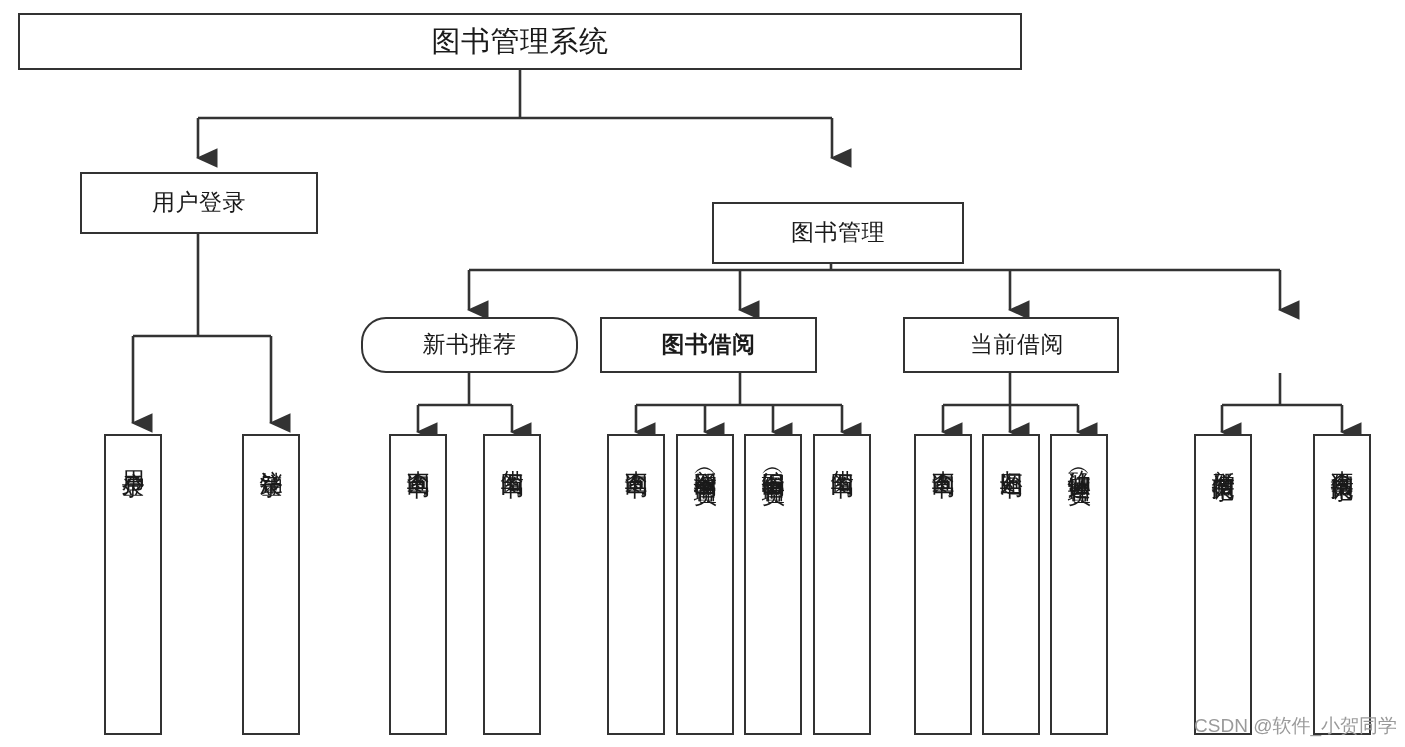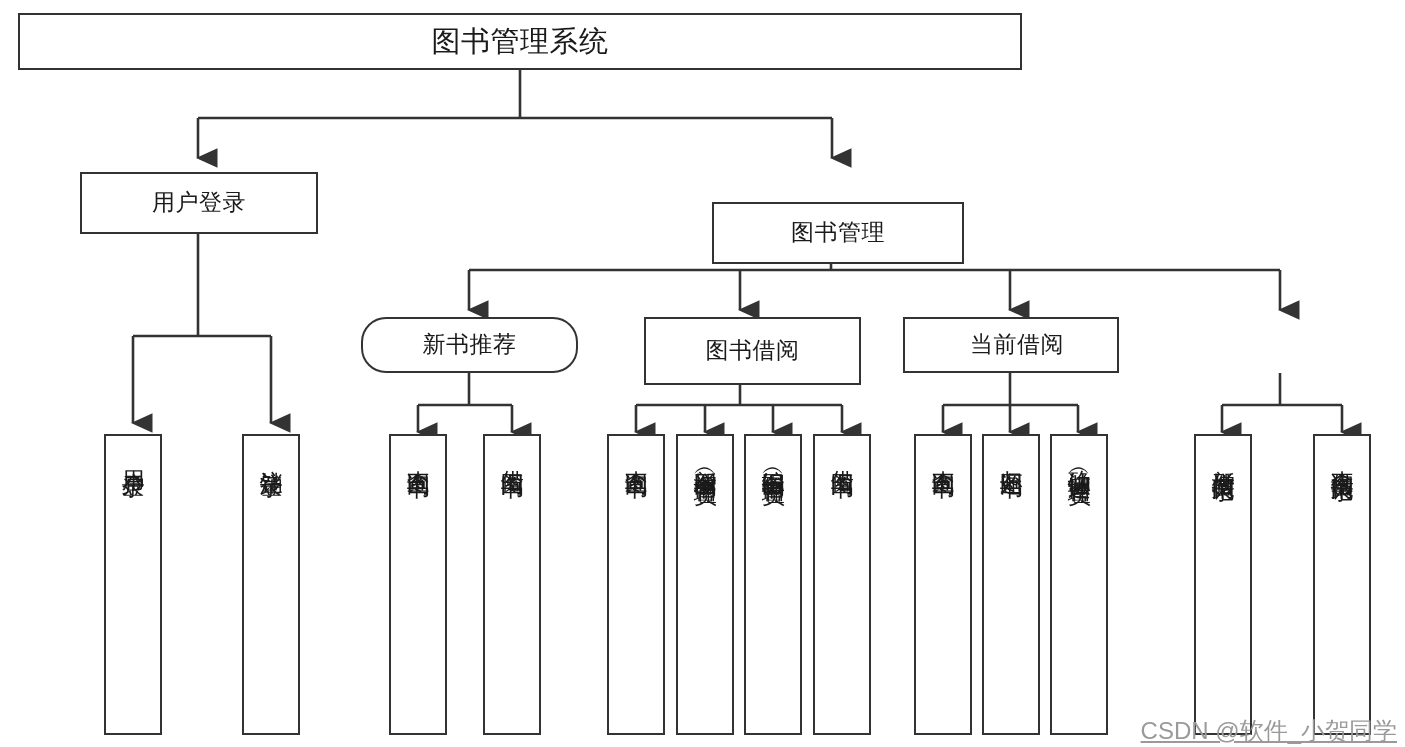--- a/index.html
+++ b/index.html
@@ -58,27 +58,26 @@
     writing-mode: vertical-rl;
     text-orientation: upright;
     font-size: 23px;
     line-height: 1.1;
     letter-spacing: 2px;
     white-space: nowrap;
   }
   .watermark {
     position: absolute;
     right: 8px;
-    bottom: 0;
-    font-size: 24px;
+    bottom: 8px;
+    font-size: 19px;
     color: #9a9a9a;
     z-index: 5;
     white-space: nowrap;
     font-family: "Liberation Sans", "DejaVu Sans", sans-serif;
-    text-decoration: underline;
   }
 </style>
 </head>
 <body>
 
 <div id="canvas">
 
   <svg id="edges" viewBox="0 0 1405 747" width="1405" height="747">
     <defs>
       <marker id="arrow" viewBox="0 0 12 12" refX="6" refY="10" markerWidth="9" markerHeight="9" orient="auto">
@@ -138,21 +137,21 @@
   </div>
 
   <div class="node horizontal" style="left:712px; top:172px; width:252px; height:62px;margin-top:30px;">
     <span class="node-label">图书管理</span>
   </div>
 
   <div class="node horizontal" style="left:361px; top:317px; width:217px; height:56px;border-radius:25px;">
     <span class="node-label">新书推荐</span>
   </div>
 
-  <div class="node horizontal" style="left:644px; top:317px; width:217px; height:68px;">
+  <div class="node horizontal" style="left:600px; top:317px; width:217px; height:56px;font-weight:bold;">
     <span class="node-label">图书借阅</span>
   </div>
 
   <div class="node horizontal" style="left:903px; top:317px; width:216px; height:56px;padding-left:12px;">
     <span class="node-label">当前借阅</span>
   </div>
 
 
   <div class="node vertical" style="left:104px; top:434px; width:58px; height:301px;">
     <span class="node-label">用户登录</span>

